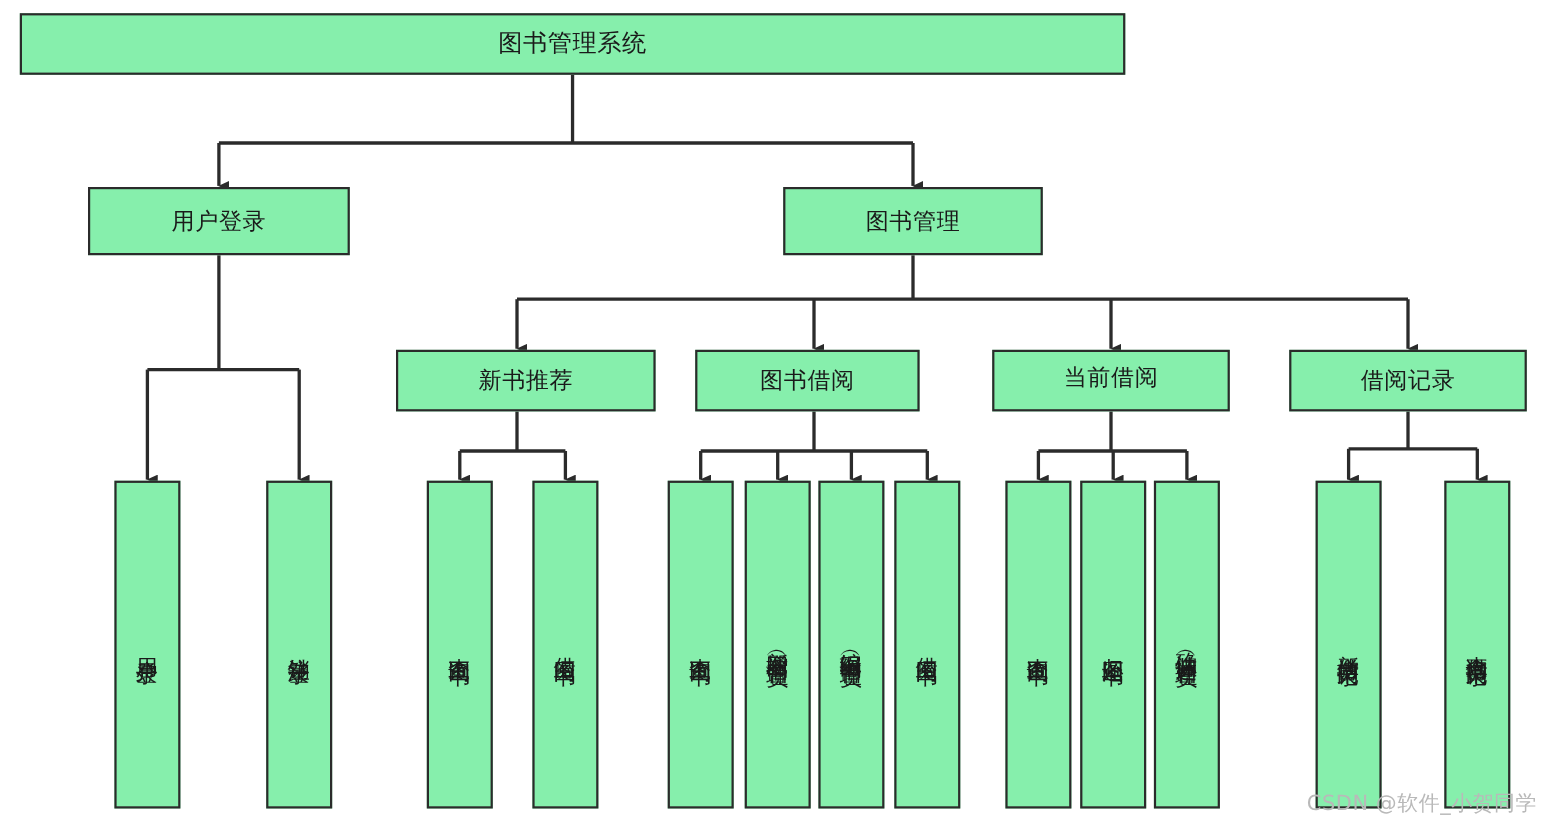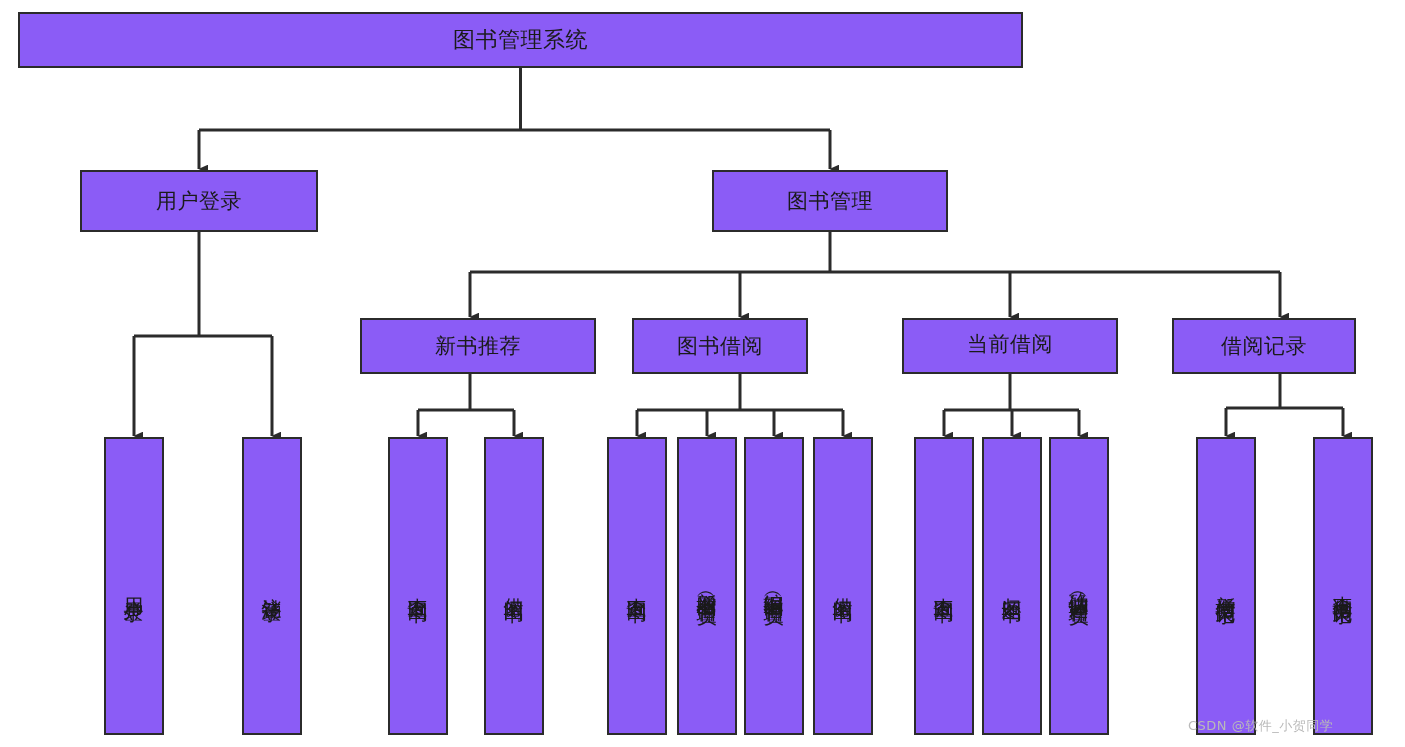--- a/index.html
+++ b/index.html
@@ -22,21 +22,21 @@
     position: absolute;
     left: 0;
     top: 0;
     width: 1405px;
     height: 747px;
   }
   .node {
     position: absolute;
     box-sizing: border-box;
     border: 2px solid #2b2b2b;
-    background: #8b5cf6;
+    background: #86efac;
     display: flex;
     align-items: center;
     justify-content: center;
     z-index: 2;
   }
   .node-label {
     color: #1a1a1a;
     font-size: 21px;
     line-height: 1.18;
     letter-spacing: 0.5px;
@@ -49,21 +49,21 @@
     font-size: 20px;
     letter-spacing: 2px;
     line-height: 1;
   }
   .node.root .node-label {
     font-size: 22px;
   }
   .watermark {
     position: absolute;
     color: #b9b9b9;
-    font-size: 13px;
+    font-size: 19px;
     white-space: nowrap;
     z-index: 5;
     pointer-events: none;
     letter-spacing: 0.5px;
   }
 </style>
 </head>
 <body>
 
 <div id="diagram-root">
@@ -117,27 +117,27 @@
       </div>
       <div class="node" style="left: 80px; top: 170px; width: 238px; height: 62px;">
         <span class="node-label">用户登录</span>
       </div>
       <div class="node" style="left: 712px; top: 170px; width: 236px; height: 62px; align-items: center;">
         <span class="node-label">图书管理</span>
       </div>
       <div class="node" style="left: 360px; top: 318px; width: 236px; height: 56px;">
         <span class="node-label">新书推荐</span>
       </div>
-      <div class="node" style="left: 632px; top: 318px; width: 176px; height: 56px;">
+      <div class="node" style="left: 632px; top: 318px; width: 204px; height: 56px;">
         <span class="node-label">图书借阅</span>
       </div>
       <div class="node" style="left: 902px; top: 318px; width: 216px; height: 56px; font-family: Liberation Mono, monospace;">
         <span class="node-label">当前借阅</span>
       </div>
-      <div class="node" style="left: 1172px; top: 318px; width: 184px; height: 56px;">
+      <div class="node" style="left: 1172px; top: 318px; width: 216px; height: 56px;">
         <span class="node-label">借阅记录</span>
       </div>
       <div class="node vertical" style="left: 104px; top: 437px; width: 60px; height: 298px;">
         <span class="node-label">用户登录</span>
       </div>
       <div class="node vertical" style="left: 242px; top: 437px; width: 60px; height: 298px;">
         <span class="node-label">注销登录</span>
       </div>
       <div class="node vertical" style="left: 388px; top: 437px; width: 60px; height: 298px;">
         <span class="node-label">查询图书</span>

